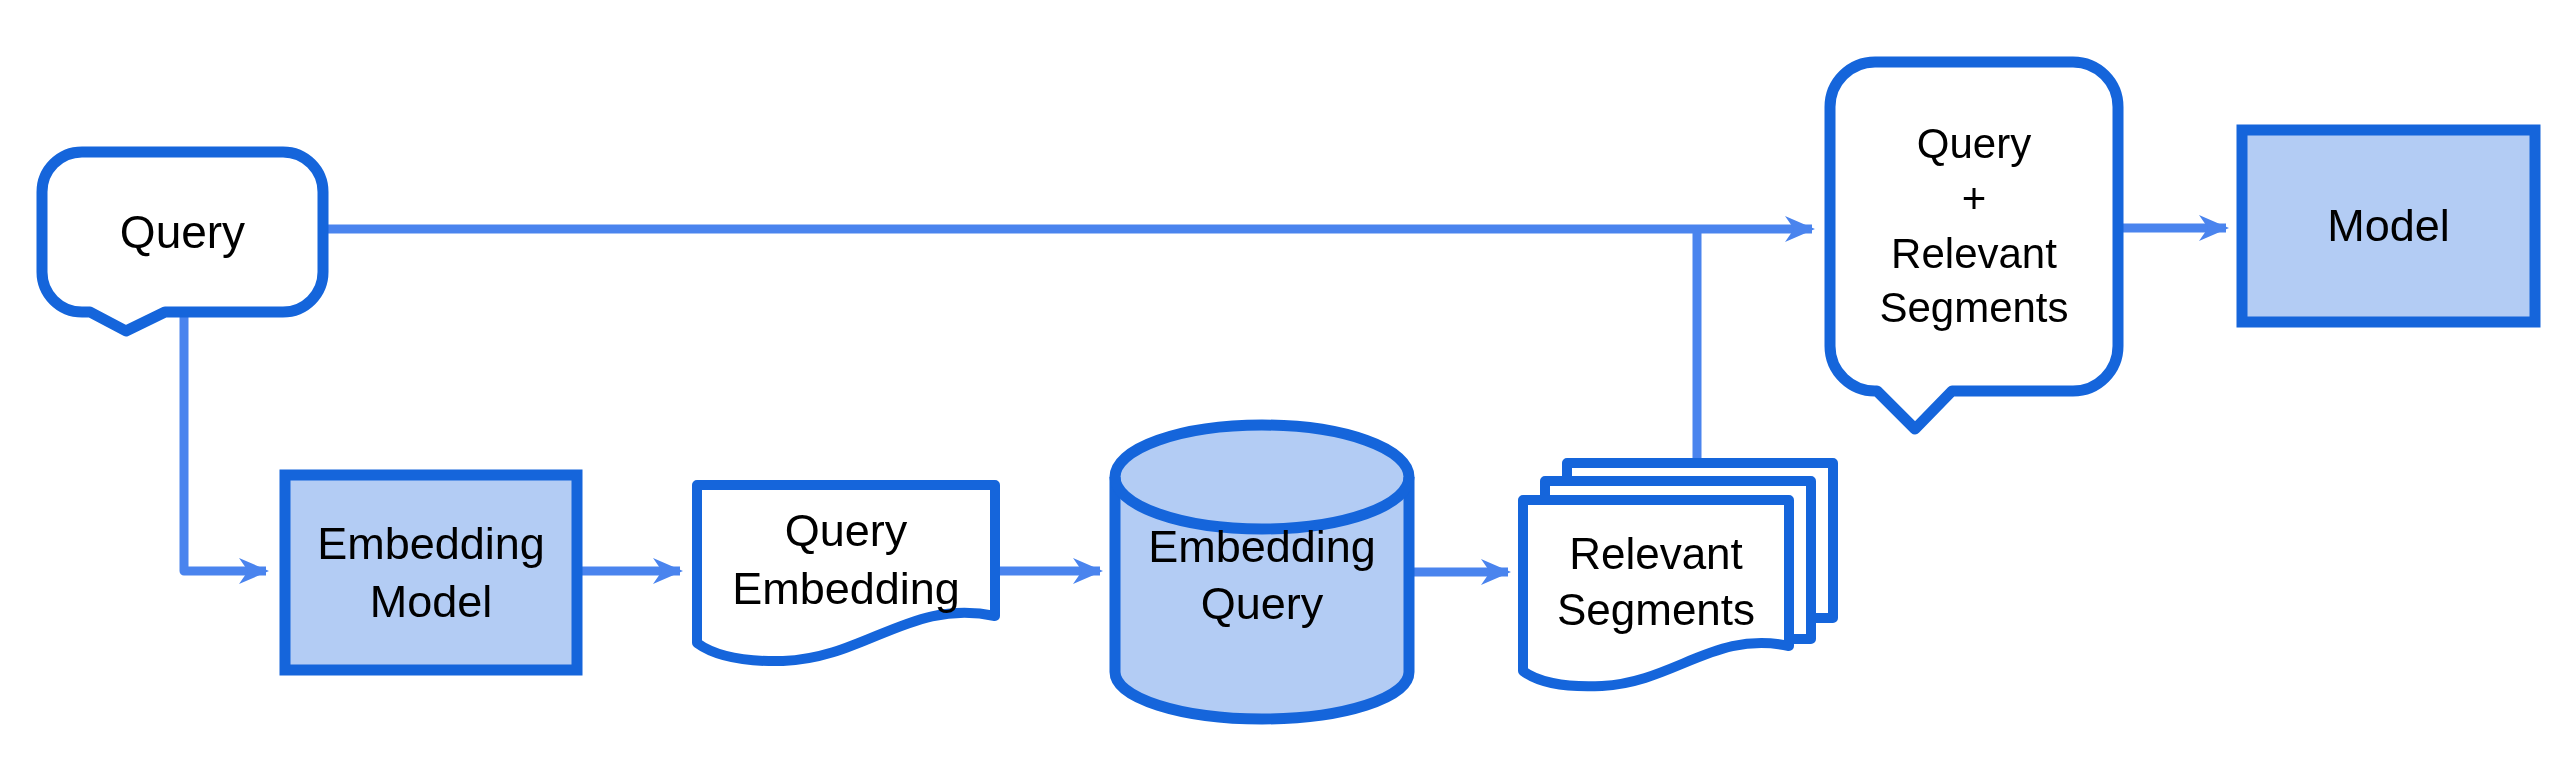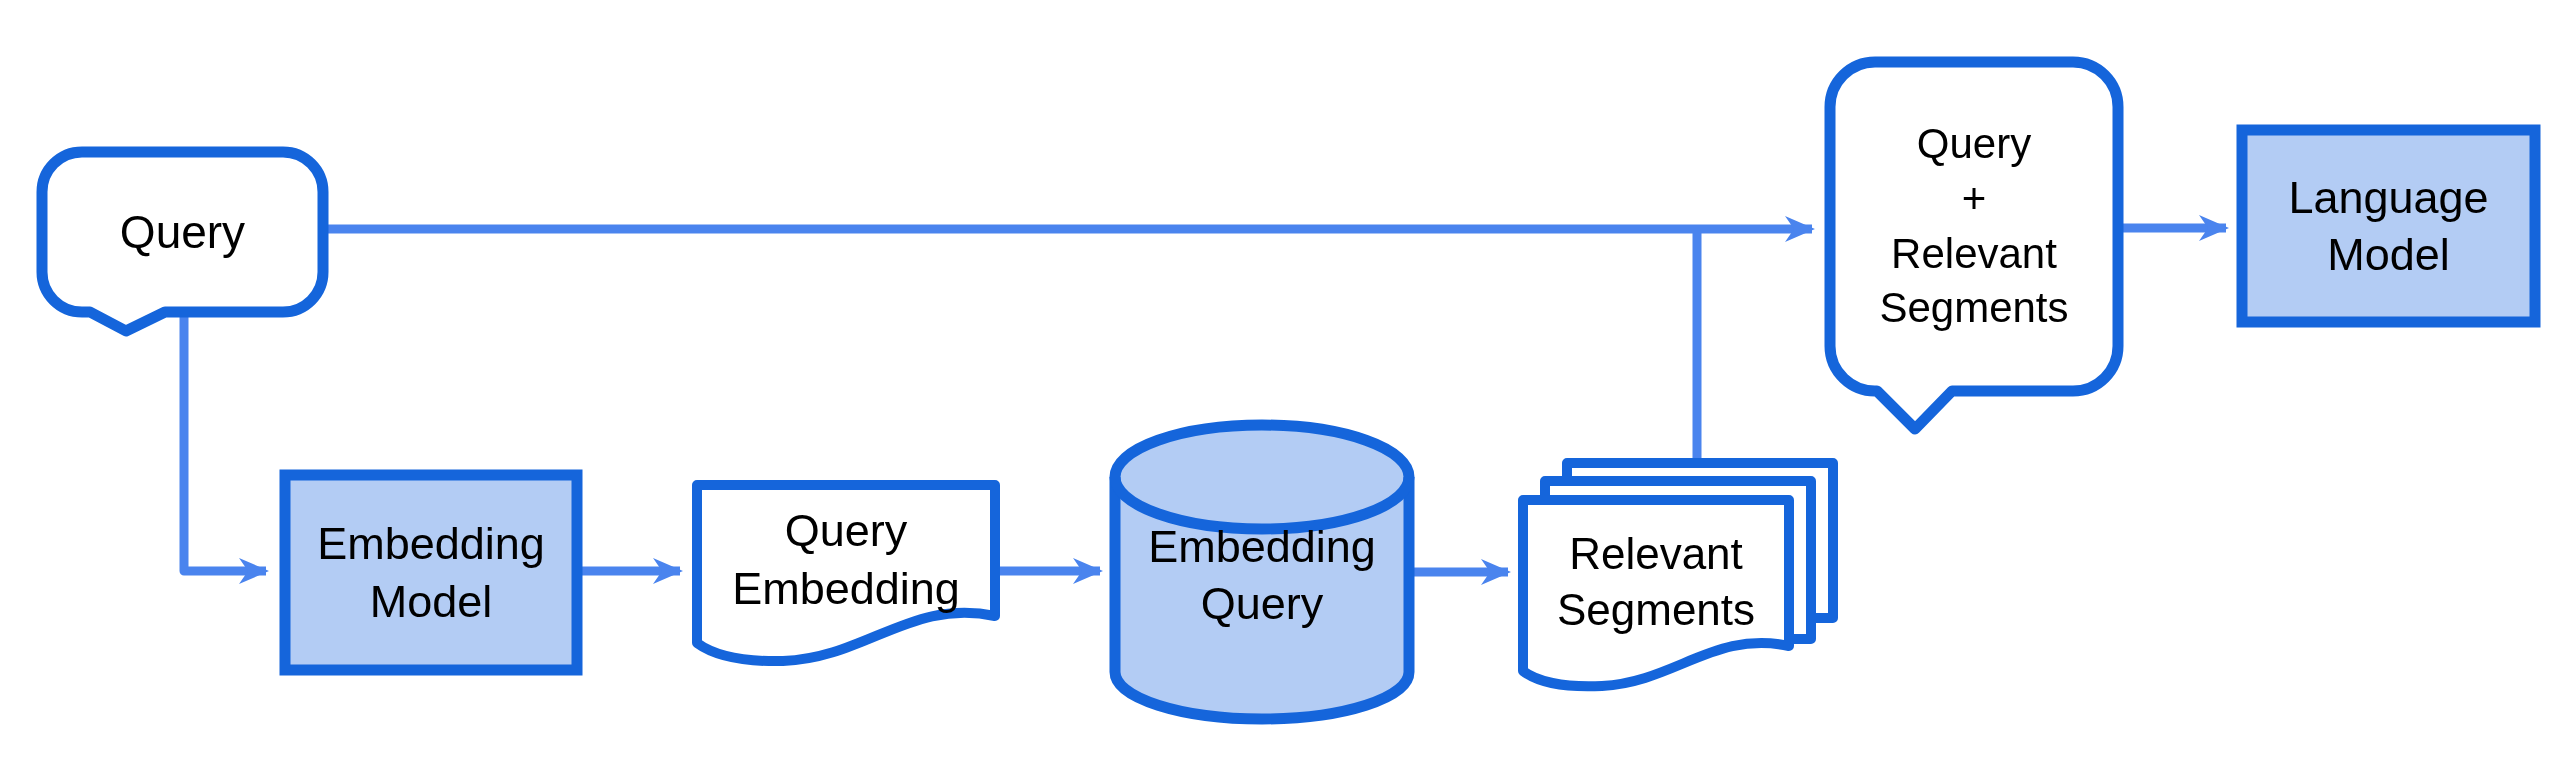--- a/index.html
+++ b/index.html
@@ -116,17 +116,16 @@
   </div>
 
   <div class="node-label" style="left:1830px; top:62px; width:288px; height:329px; font-size:42px; line-height:1.3;">
     <span>Query</span>
     <span>+</span>
     <span>Relevant</span>
     <span>Segments</span>
   </div>
 
   <div class="node-label" style="left:2242px; top:130px; width:293px; height:192px;">
-    <span>Language</span>
     <span>Model</span>
   </div>
 
 </div>
 
 </body></html>

